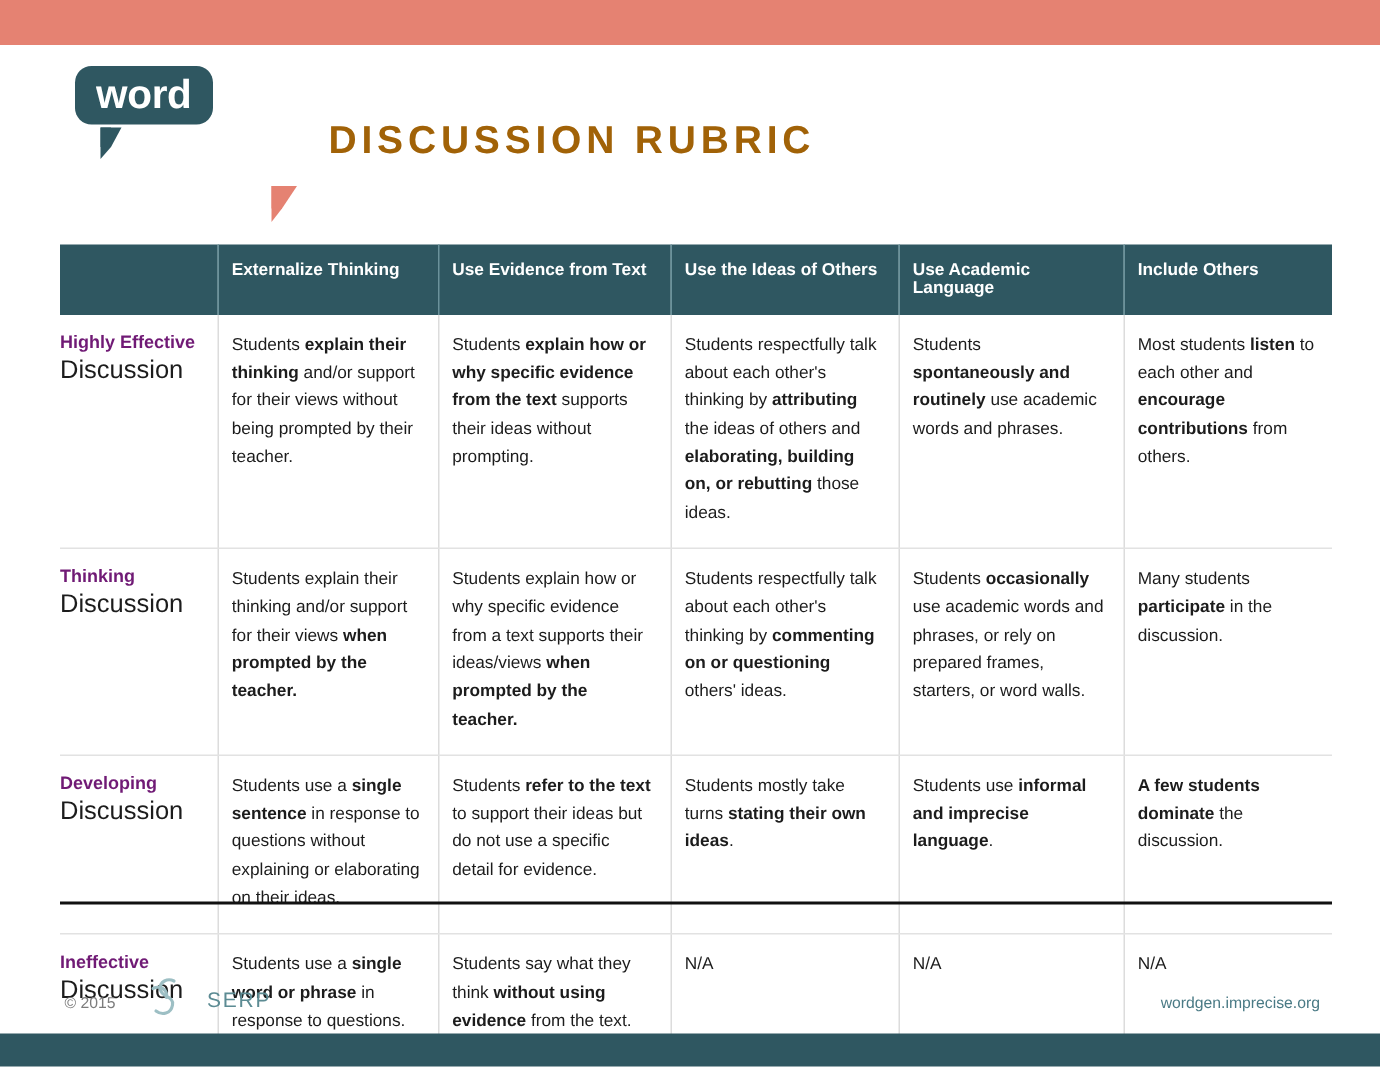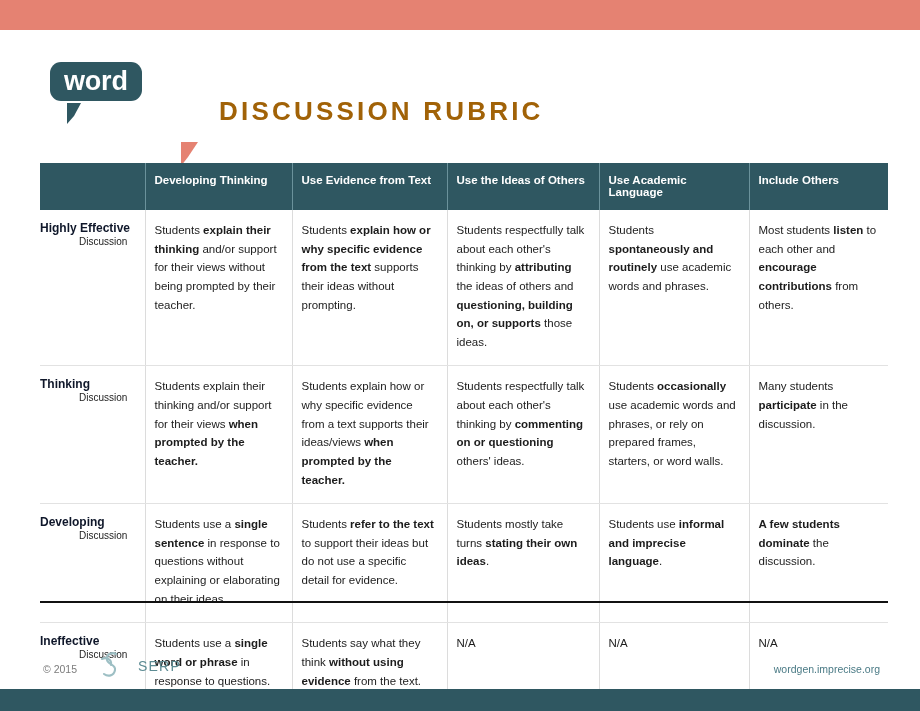--- a/index.html
+++ b/index.html
@@ -26,21 +26,21 @@
     position: absolute;
     bottom: 0; left: 0;
     width: 920px;
     height: 22px;
     background: #2F5761;
   }
 
   
   .header {
     position: absolute;
-    top: 44px; left: 0;
+    top: 26px; left: 0;
     width: 896px;
     height: 128px;
   }
   .logo {
     position: absolute;
     left: 50px;
     top: 18px;
     width: 170px;
     height: 92px;
   }
@@ -134,28 +134,27 @@
   }
   .rubric tbody td:last-child { border-right: none; }
   .rubric tbody tr:last-child td { border-bottom: none; }
   .rubric tbody td.level {
     padding-left: 0;
     padding-right: 6px;
   }
   .level-name {
     font-weight: bold;
     font-size: 12px;
-    color: #0f172a;
+    color: #701a75;
     line-height: 1.25;
   }
   .level-sub {
-    font-size: 10px;
+    font-size: 17px;
     color: #1c1c1c;
     line-height: 1.25;
-    margin-left: 39px;
   }
   .rubric tbody td b { font-weight: bold; }
 
   .table-baseline {
     position: absolute;
     left: 40px;
     width: 848px;
     height: 2px;
     background: #111111;
   }
@@ -218,36 +217,36 @@
     <col style="width:105px">
     <col style="width:147px">
     <col style="width:155px">
     <col style="width:152px">
     <col style="width:150px">
     <col style="width:139px">
   </colgroup>
   <thead>
     <tr>
       <th class="level-head"></th>
-      <th>Developing Thinking</th>
+      <th>Externalize Thinking</th>
       <th>Use Evidence from Text</th>
       <th>Use the Ideas of Others</th>
       <th>Use Academic Language</th>
       <th>Include Others</th>
     </tr>
   </thead>
   <tbody>
     <tr style="height:123px">
       <td class="level">
         <div class="level-name">Highly Effective</div>
         <div class="level-sub">Discussion</div>
       </td>
       <td>Students <b>explain their thinking</b> and/or support for their views without being prompted by their teacher.</td>
       <td>Students <b>explain how or why specific evidence from the text</b> supports their ideas without prompting.</td>
-      <td>Students respectfully talk about each other's thinking by <b>attributing</b> the ideas of others and <b>questioning, building on, or supports</b> those ideas.</td>
+      <td>Students respectfully talk about each other's thinking by <b>attributing</b> the ideas of others and <b>elaborating, building on, or rebutting</b> those ideas.</td>
       <td>Students <b>spontaneously and routinely</b> use academic words and phrases.</td>
       <td>Most students <b>listen</b> to each other and <b>encourage contributions</b> from others.</td>
     </tr>
     <tr style="height:103px">
       <td class="level">
         <div class="level-name">Thinking</div>
         <div class="level-sub">Discussion</div>
       </td>
       <td>Students explain their thinking and/or support for their views <b>when prompted by the teacher.</b></td>
       <td>Students explain how or why specific evidence from a text supports their ideas/views <b>when prompted by the teacher.</b></td>

